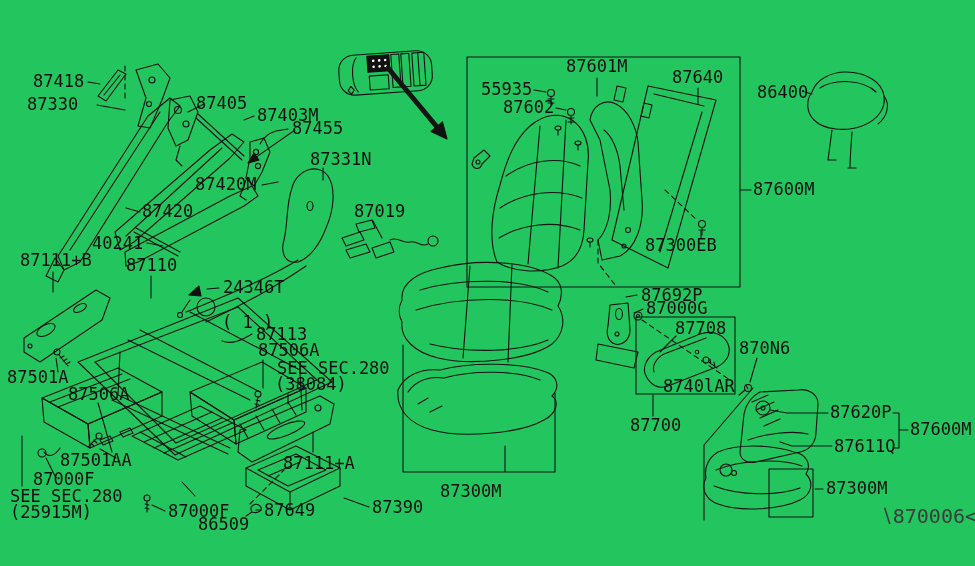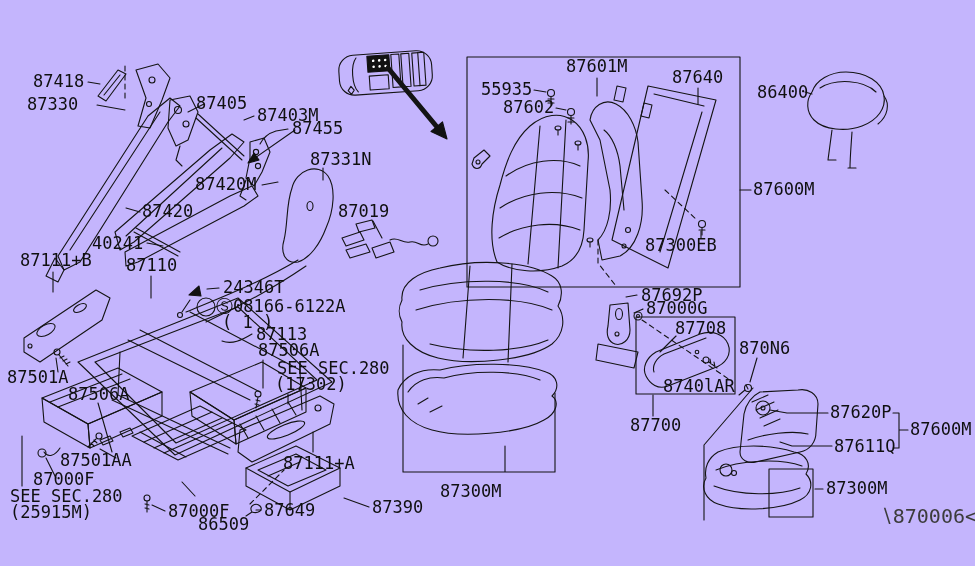--- a/index.html
+++ b/index.html
@@ -1,16 +1,16 @@
 <!DOCTYPE html>
 <html><head>
 <meta charset="utf-8">
 <style>
   html,body{margin:0;padding:0;background:#fff;}
-  #stage{position:relative;width:975px;height:566px;background:#c4b5fd;overflow:hidden;
+  #stage{position:relative;width:975px;height:566px;background:#22c55e;overflow:hidden;
          font-family:"DejaVu Sans Mono",monospace;}
   #art{position:absolute;left:0;top:0;}
   .lbl{position:absolute;font:17px/1.05 "DejaVu Sans Mono",monospace;color:#101010;
        white-space:nowrap;letter-spacing:0px;}
   .lbl.small{font-size:20px;}
   .lbl.code{color:#3c3c3c;}
   svg *{vector-effect:non-scaling-stroke;}
 </style>
 </head>
 <body>
@@ -295,39 +295,38 @@
 <span class="lbl" style="left:196px;top:95px">87405</span>
 <span class="lbl" style="left:257px;top:107px">87403M</span>
 <span class="lbl" style="left:292px;top:120px">87455</span>
 <span class="lbl" style="left:310px;top:151px">87331N</span>
 <span class="lbl" style="left:195px;top:176px">87420M</span>
 <span class="lbl" style="left:142px;top:203px">87420</span>
 <span class="lbl" style="left:92px;top:235px">40241</span>
 <span class="lbl" style="left:20px;top:252px">87111+B</span>
 <span class="lbl" style="left:126px;top:257px">87110</span>
 <span class="lbl" style="left:223px;top:279px">24346T</span>
-<span class="lbl" style="left:216px;top:298px">Ⓢ08166-6122A</span>
 <span class="lbl" style="left:222px;top:314px">( 1 )</span>
 <span class="lbl" style="left:256px;top:326px">87113</span>
 <span class="lbl" style="left:258px;top:342px">87506A</span>
 <span class="lbl" style="left:277px;top:360px">SEE SEC.280</span>
-<span class="lbl" style="left:275px;top:376px">(17302)</span>
+<span class="lbl" style="left:275px;top:376px">(38084)</span>
 <span class="lbl" style="left:7px;top:369px">87501A</span>
 <span class="lbl" style="left:68px;top:386px">87506A</span>
 <span class="lbl" style="left:60px;top:452px">87501AA</span>
 <span class="lbl" style="left:33px;top:471px">87000F</span>
 <span class="lbl" style="left:10px;top:488px">SEE SEC.280</span>
 <span class="lbl" style="left:10px;top:504px">(25915M)</span>
 <span class="lbl" style="left:198px;top:516px">86509</span>
 <span class="lbl" style="left:168px;top:503px">87000F</span>
 <span class="lbl" style="left:264px;top:502px">87649</span>
 <span class="lbl" style="left:372px;top:499px">87390</span>
 <span class="lbl" style="left:283px;top:455px">87111+A</span>
 <span class="lbl" style="left:440px;top:483px">87300M</span>
-<span class="lbl" style="left:338px;top:203px">87019</span>
+<span class="lbl" style="left:354px;top:203px">87019</span>
 <span class="lbl" style="left:566px;top:58px">87601M</span>
 <span class="lbl" style="left:481px;top:81px">55935</span>
 <span class="lbl" style="left:503px;top:99px">87602</span>
 <span class="lbl" style="left:672px;top:69px">87640</span>
 <span class="lbl" style="left:757px;top:84px">86400</span>
 <span class="lbl" style="left:753px;top:181px">87600M</span>
 <span class="lbl" style="left:645px;top:237px">87300EB</span>
 <span class="lbl" style="left:641px;top:287px">87692P</span>
 <span class="lbl" style="left:646px;top:300px">87000G</span>
 <span class="lbl" style="left:675px;top:320px">87708</span>

